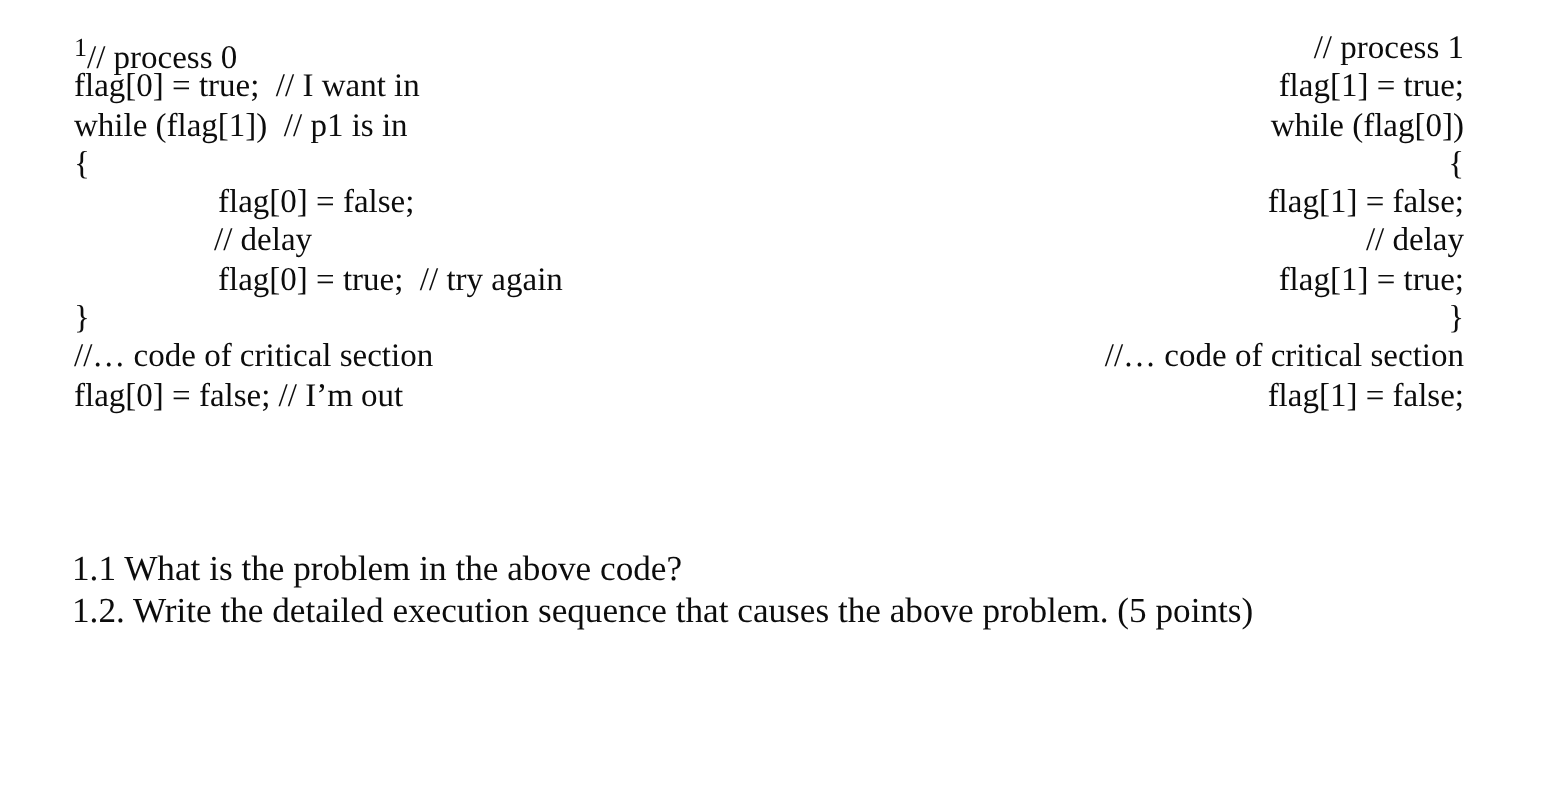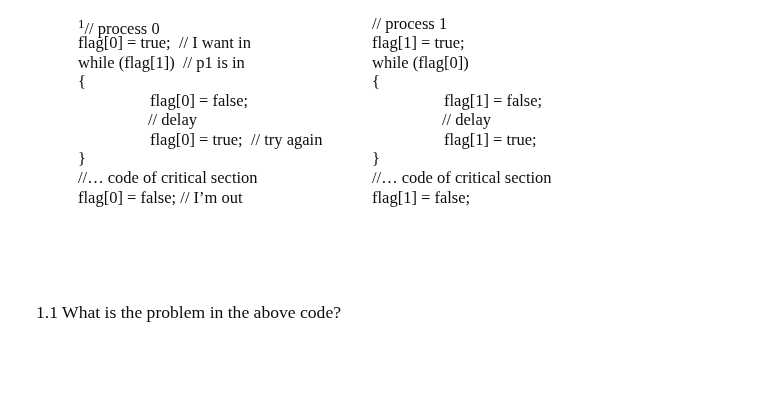--- a/index.html
+++ b/index.html
@@ -19,22 +19,22 @@
   }
 
   
   .code-col {
     position: absolute;
     top: 14px;
     font-size: 16.5px;
     line-height: 19.3px;
     white-space: pre;
   }
-  #col-left  { left: 37px; width: 330px; margin-left: 41px; }
-  #col-right { left: 372px; width: 360px; }
+  #col-left  { left: 37px; width: 330px; }
+  #col-right { left: 372px; width: 360px; text-align: right; }
 
   .code-line {
     white-space: pre;
     display: block;
     height: 19.3px;
   }
   .indent-1 { padding-left: 72px; }
   .indent-1.cmt { padding-left: 70px; }
 
   .lead-num {
@@ -45,32 +45,31 @@
 
   
   #questions {
     position: absolute;
     left: 36px;
     top: 274px;
     width: 720px;
     font-size: 17.6px;
     line-height: 21px;
     white-space: pre;
-    margin-top: 28px;
   }
   #questions .q-line {
     display: block;
     height: 21px;
     white-space: pre;
   }
 </style>
 </head>
 <body>
 
 <div id="page">
 
   <div class="code-col" id="col-left"><span class="code-line"><span class="lead-num">1</span><span>// process 0</span></span><span class="code-line"><span>flag[0] = true;  // I want in</span></span><span class="code-line"><span>while (flag[1])  // p1 is in</span></span><span class="code-line"><span>{</span></span><span class="code-line indent-1"><span>flag[0] = false;</span></span><span class="code-line indent-1 cmt"><span>// delay</span></span><span class="code-line indent-1"><span>flag[0] = true;  // try again</span></span><span class="code-line"><span>}</span></span><span class="code-line"><span>//… code of critical section</span></span><span class="code-line"><span>flag[0] = false; // I’m out</span></span></div>
 
   <div class="code-col" id="col-right"><span class="code-line"><span>// process 1</span></span><span class="code-line"><span>flag[1] = true;</span></span><span class="code-line"><span>while (flag[0])</span></span><span class="code-line"><span>{</span></span><span class="code-line indent-1"><span>flag[1] = false;</span></span><span class="code-line indent-1 cmt"><span>// delay</span></span><span class="code-line indent-1"><span>flag[1] = true;</span></span><span class="code-line"><span>}</span></span><span class="code-line"><span>//… code of critical section</span></span><span class="code-line"><span>flag[1] = false;</span></span></div>
 
-  <div id="questions"><span class="q-line">1.1 What is the problem in the above code?</span></div>
+  <div id="questions"><span class="q-line">1.1 What is the problem in the above code?</span><span class="q-line">1.2. Write the detailed execution sequence that causes the above problem. (5 points)</span></div>
 
 </div>
 
 </body></html>

